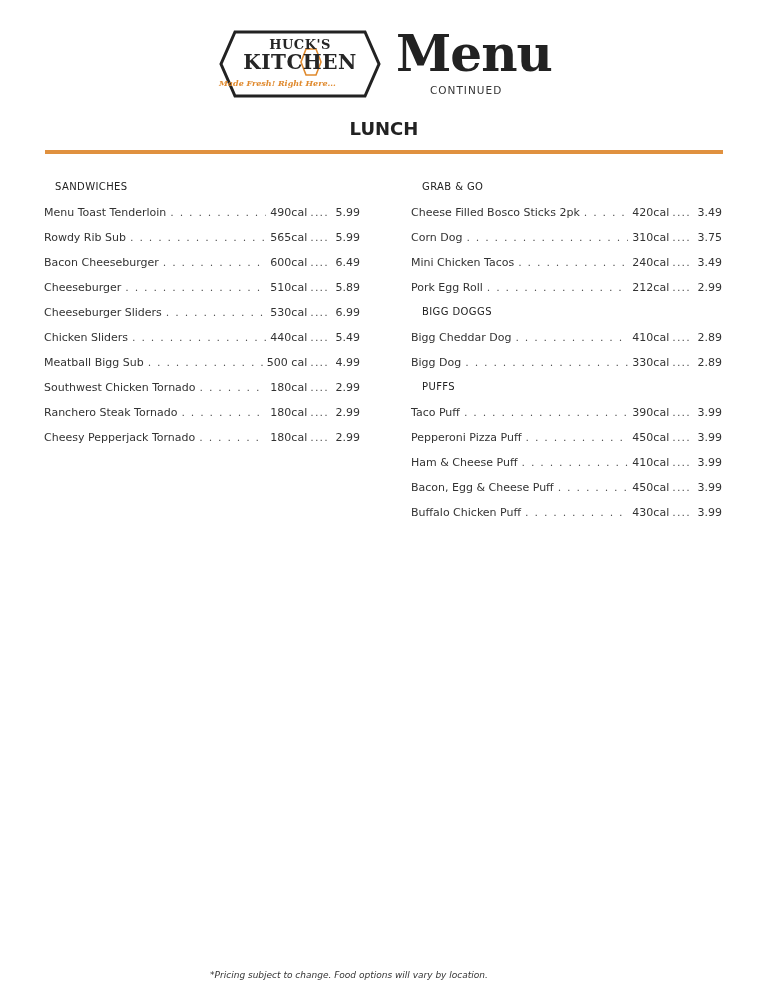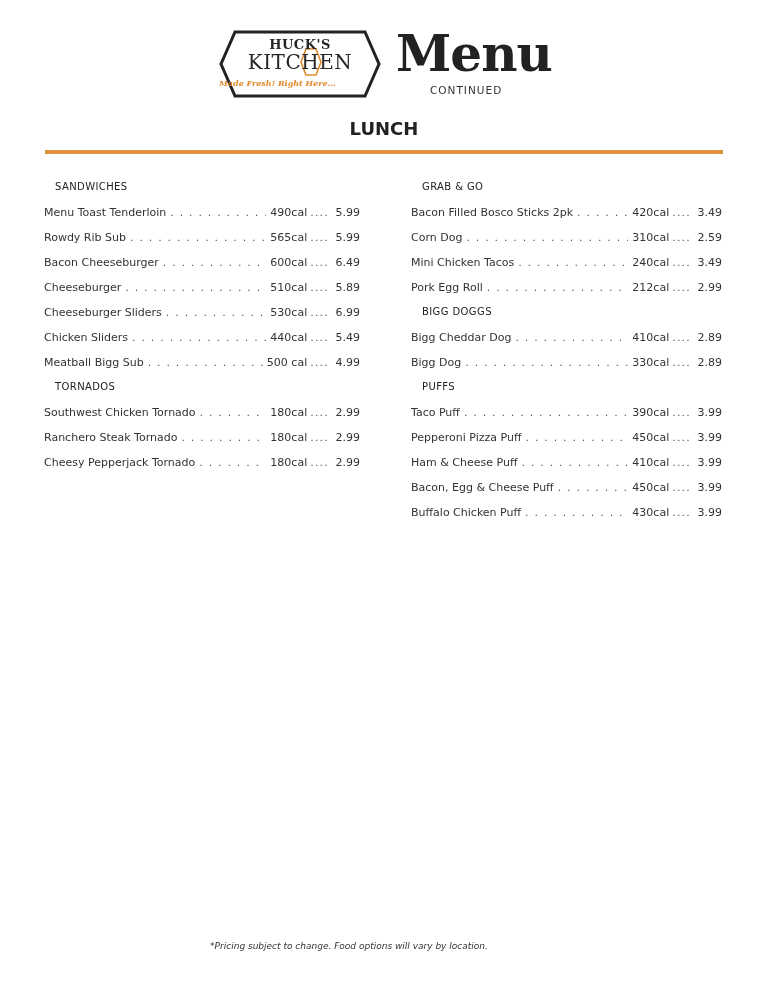--- a/index.html
+++ b/index.html
@@ -6,21 +6,21 @@
   body { width: 768px; height: 994px; position: relative; overflow: hidden;
          font-family: "DejaVu Sans", sans-serif; color: #2a2a2a; }
 
   .header { position: absolute; left: 0; top: 0; width: 768px; height: 110px; }
   .logo { position: absolute; left: 219px; top: 30px; width: 162px; height: 68px; }
   .logo svg { display: block; }
   .logo-huck { position: absolute; left: 0; top: 7px; width: 162px; text-align: center;
                font-family: "DejaVu Serif", serif; font-weight: bold; font-size: 13px;
                letter-spacing: 0.5px; color: #262626; }
   .logo-kitchen { position: absolute; left: 0; top: 20px; width: 162px; text-align: center;
-                  font-family: "DejaVu Serif", serif; font-weight: normal; font-size: 20px;
+                  font-family: "DejaVu Serif", serif; font-weight: bold; font-size: 20px;
                   letter-spacing: 0.5px; color: #262626; }
   .logo-tagline { position: absolute; left: 0; top: 48px; width: 162px; 
                   font-family: "DejaVu Serif", serif; font-style: italic; font-weight: bold;
                   font-size: 8px; color: #e08a2e; }
 
   .menu-script { position: absolute; left: 396px; top: 24px; font-family: "DejaVu Serif", serif;
                  font-weight: bold; font-size: 50px; color: #222; letter-spacing: -1px;
                  line-height: 60px; }
   .continued { position: absolute; left: 430px; top: 84px; font-family: "DejaVu Sans", sans-serif;
                font-size: 10.5px; letter-spacing: 1px; color: #333; }
@@ -36,21 +36,21 @@
   .section-title { font-family: "DejaVu Sans", sans-serif; font-weight: normal; font-size: 10px;
                    letter-spacing: 0.4px; color: #222; height: 18px; line-height: 18px; margin: 0 0 7px 11px; }
   .item { display: flex; align-items: baseline; height: 25px; line-height: 20px; font-size: 11px; color: #333; }
   .item-name { white-space: nowrap; }
   .dots { flex: 1; overflow: hidden; white-space: nowrap; margin: 0 4px; color: #555; letter-spacing: 1.2px; }
   .dots::after { content: ". . . . . . . . . . . . . . . . . . . . . . . . . . . . . . . . . . . . . . . . . . . . . . . . . . . . ."; }
   .cal { white-space: nowrap; }
   .dots2 { white-space: nowrap; margin: 0 3px; color: #555; letter-spacing: 1.2px; }
   .price { white-space: nowrap; width: 28px; text-align: right; }
 
-  .footnote { position: absolute; left: 0; top: 941px; width: 698px; text-align: center;
+  .footnote { position: absolute; left: 0; top: 970px; width: 698px; text-align: center;
               font-family: "DejaVu Sans", sans-serif; font-style: italic; font-size: 9px; color: #333; }
 </style>
 </head>
 <body>
 
 <div class="header">
   <div class="logo">
     <svg width="162" height="68" viewBox="0 0 162 68">
       <polygon points="16,2 146,2 160,34 146,66 16,66 2,34" fill="#ffffff" stroke="#222" stroke-width="3"></polygon>
       <polygon points="87,19 97,19 102,32 97,45 87,45 82,32" fill="none" stroke="#e08a2e" stroke-width="1.6"></polygon>
@@ -113,21 +113,20 @@
       </div>
     <div class="item">
         <span class="item-name">Meatball Bigg Sub</span>
         <span class="dots"></span>
         <span class="cal">500 cal</span>
         <span class="dots2">....</span>
         <span class="price">4.99</span>
       </div>
   </div>
   <div>
-    <div class="section-title">TORNADOS</div>
     <div class="item">
         <span class="item-name">Southwest Chicken Tornado</span>
         <span class="dots"></span>
         <span class="cal">180cal</span>
         <span class="dots2">....</span>
         <span class="price">2.99</span>
       </div>
     <div class="item">
         <span class="item-name">Ranchero Steak Tornado</span>
         <span class="dots"></span>
@@ -142,32 +141,32 @@
         <span class="dots2">....</span>
         <span class="price">2.99</span>
       </div>
   </div>
 </div>
 
 <div class="column col-right">
   <div>
     <div class="section-title">GRAB &amp; GO</div>
     <div class="item">
-        <span class="item-name">Bacon Filled Bosco Sticks 2pk</span>
+        <span class="item-name">Cheese Filled Bosco Sticks 2pk</span>
         <span class="dots"></span>
         <span class="cal">420cal</span>
         <span class="dots2">....</span>
         <span class="price">3.49</span>
       </div>
     <div class="item">
         <span class="item-name">Corn Dog</span>
         <span class="dots"></span>
         <span class="cal">310cal</span>
         <span class="dots2">....</span>
-        <span class="price">2.59</span>
+        <span class="price">3.75</span>
       </div>
     <div class="item">
         <span class="item-name">Mini Chicken Tacos</span>
         <span class="dots"></span>
         <span class="cal">240cal</span>
         <span class="dots2">....</span>
         <span class="price">3.49</span>
       </div>
     <div class="item">
         <span class="item-name">Pork Egg Roll</span>

